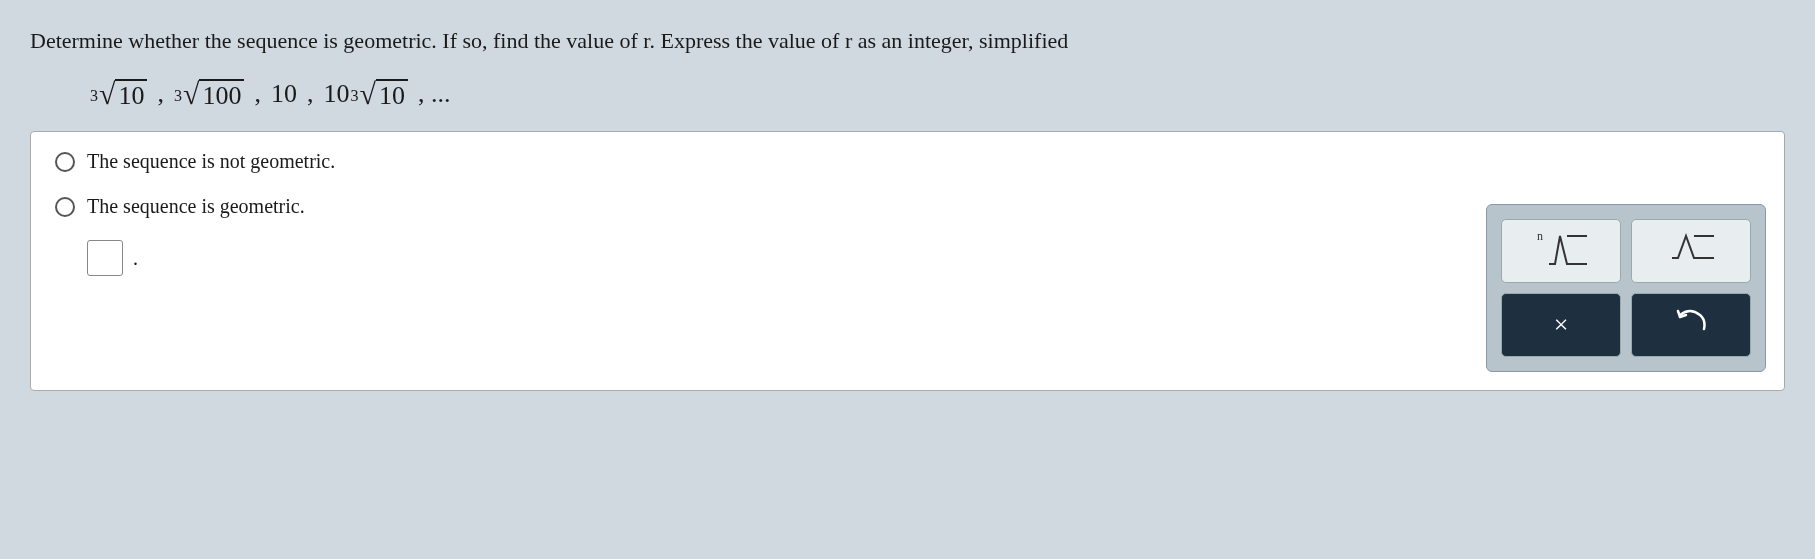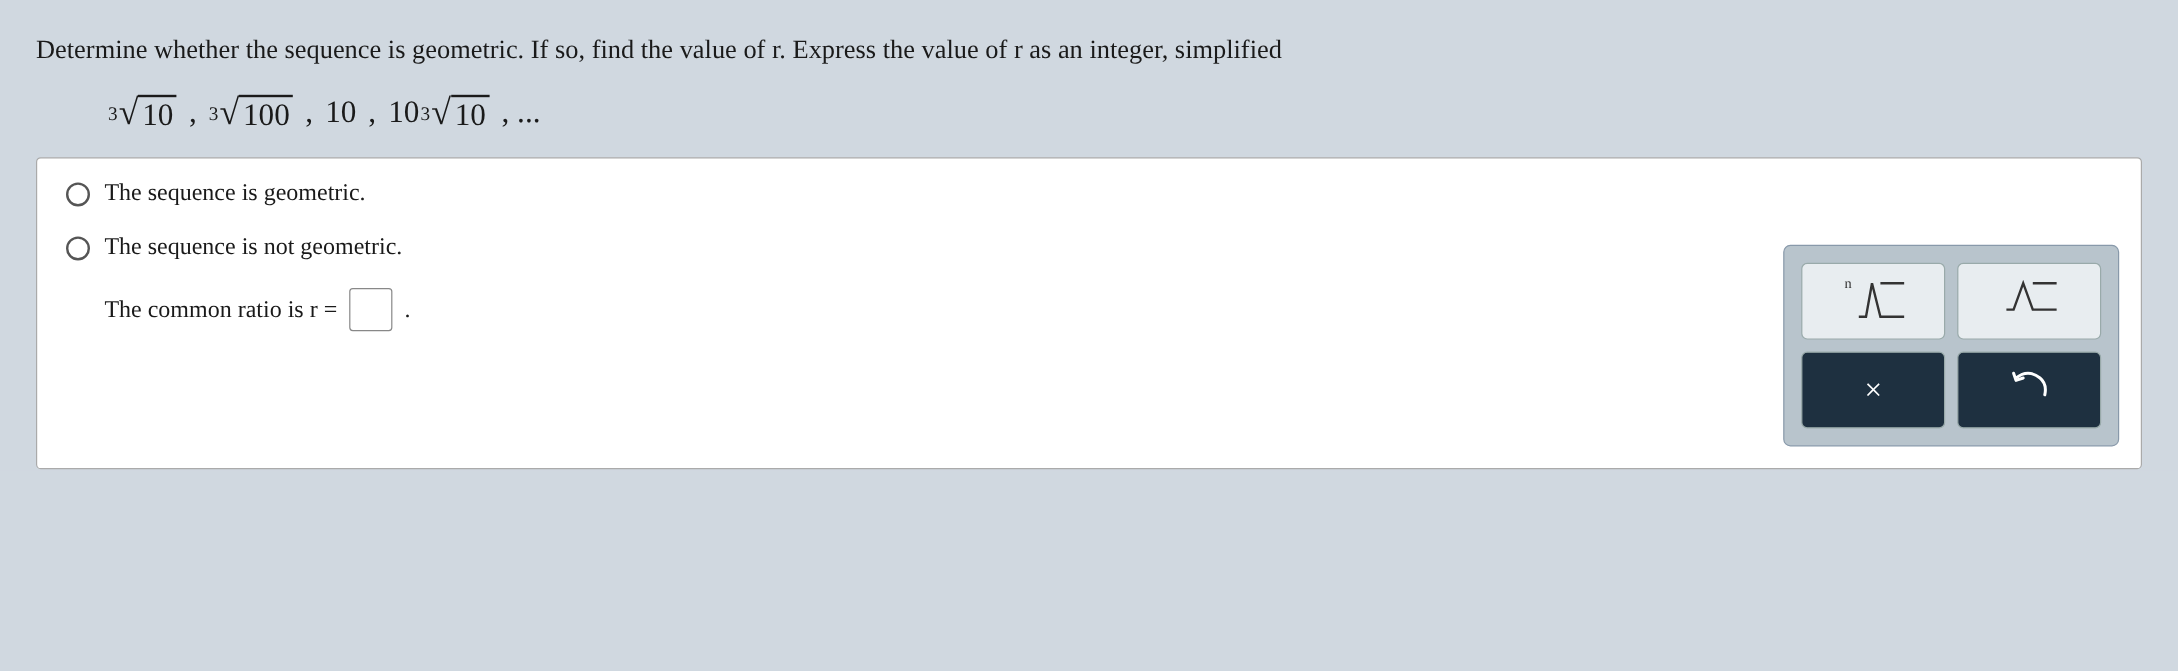--- a/index.html
+++ b/index.html
@@ -198,30 +198,29 @@
         <span style="font-size:30px; position:relative; top:2px;">√</span>
         <span class="radical-content">10</span>
     </span>
     <span class="separator">, ...</span>
   </div>
 
   <div class="answer-box">
 
     <div class="radio-option">
       <div class="radio-circle"></div>
-      <span>The sequence is geometric.</span>
+      <span>The sequence is not geometric.</span>
     </div>
 
     <div class="radio-option">
       <div class="radio-circle"></div>
-      <span>The sequence is not geometric.</span>
+      <span>The sequence is geometric.</span>
     </div>
 
     <div class="common-ratio-row">
-      <span>The common ratio is r =</span>
       <div class="ratio-input-box"></div>
       <span class="period">.</span>
     </div>
 
     <div class="keyboard-panel">
 
       <div class="key-btn">
         <span>
           <svg width="52" height="44" viewBox="0 0 52 44" fill="none" xmlns="http://www.w3.org/2000/svg">
 

